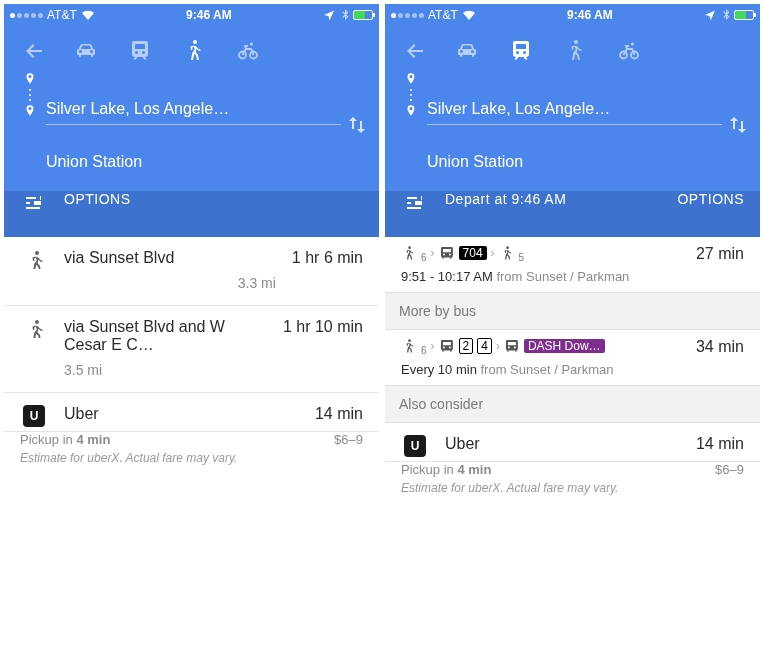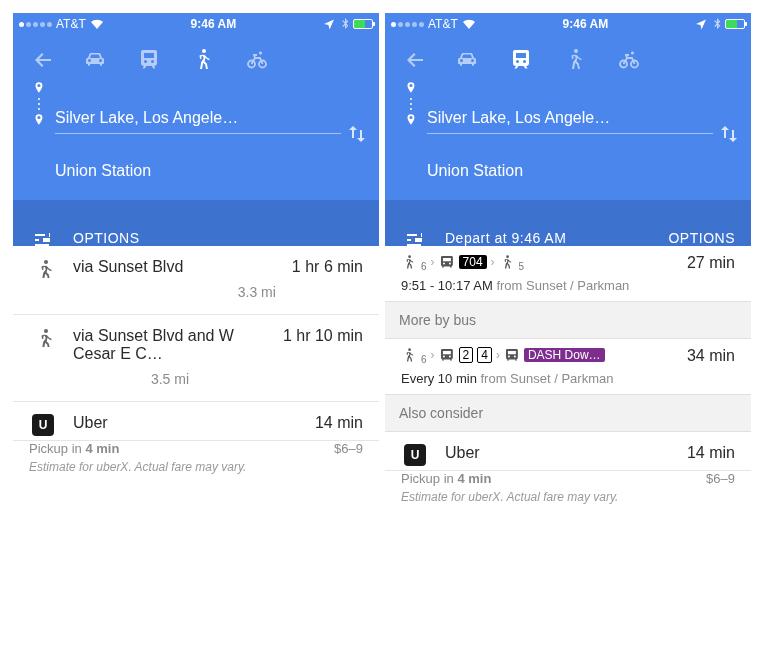--- a/index.html
+++ b/index.html
@@ -5,21 +5,21 @@
   * { box-sizing: border-box; }
   body {
     margin: 0;
     background: #fff;
     font-family: -apple-system, "Helvetica Neue", Arial, sans-serif;
     width: 764px;
   }
   .canvas {
     display: flex;
     gap: 6px;
-    padding: 13px;
+    padding: 4px;
   }
   .phone {
     width: 376px;
     background: #fff;
     position: relative;
   }
   
   .status {
     height: 22px;
     background: #4a86ec;
@@ -63,21 +63,21 @@
     font-size:16px;
     padding:6px 0;
     margin-top:22px;
   }
   .underline { border-bottom:1px solid rgba(255,255,255,.5); }
   .swapcol { width:28px; display:flex; align-items:center; justify-content:center; }
   .optbar {
     background:#3d73cf;
     color:#fff;
     display:flex;
-    align-items:flex-end;
+    align-items:flex-start;
     height:46px;
     font-size:14px;
   }
   .optbar .optbtn { width:56px; display:flex; align-items:center; justify-content:center;}
   .optbar .opttxt { flex:1; padding-left:4px; letter-spacing:.5px;}
   .optbar .optright { padding-right:16px; letter-spacing:.5px;}
   
   .list { background:#fff; }
   .row {
     display:flex;
@@ -265,21 +265,21 @@
         <div class="right"><span style="white-space:nowrap">1 hr 6 min</span></div>
       </div>
       <div class="row">
         <div class="left">
             <svg width="20" height="20">
               <use href="#i-walk"></use>
             </svg>
           </div>
         <div class="mid">
           <div>via Sunset Blvd and W Cesar E C…</div>
-          <div class="subrow" style="text-align:center">3.5 mi</div>
+          <div class="subrow" style="text-align:left">3.5 mi</div>
         </div>
         <div class="right"><span style="white-space:nowrap">1 hr 10 min</span></div>
       </div>
 
       <div class="row">
         <div class="left">
             <div class="ubersq">U</div>
           </div>
         <div class="mid" style="font-weight:500">Uber</div>
         <div class="right">14 min</div>

